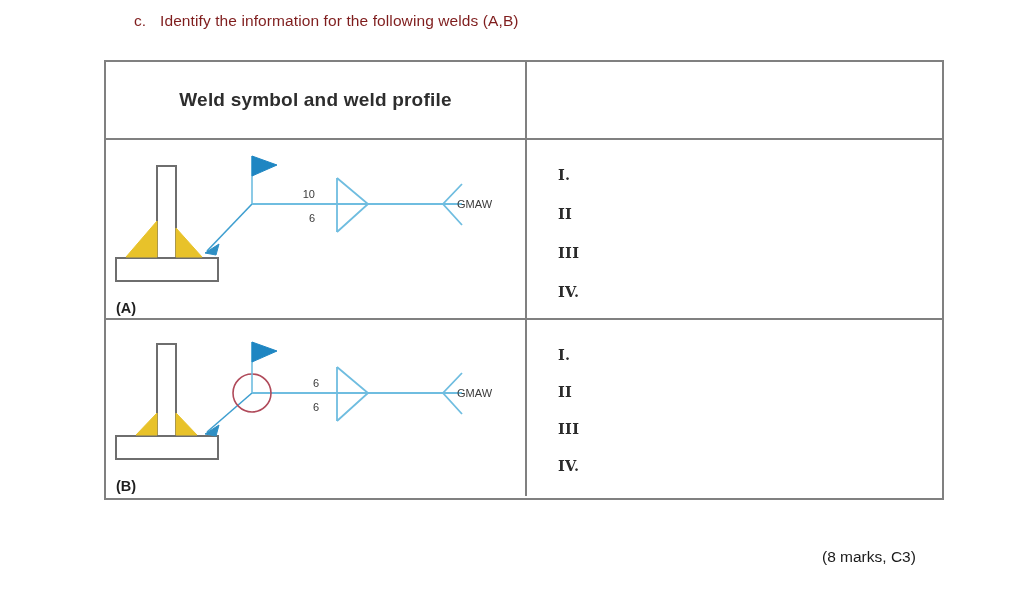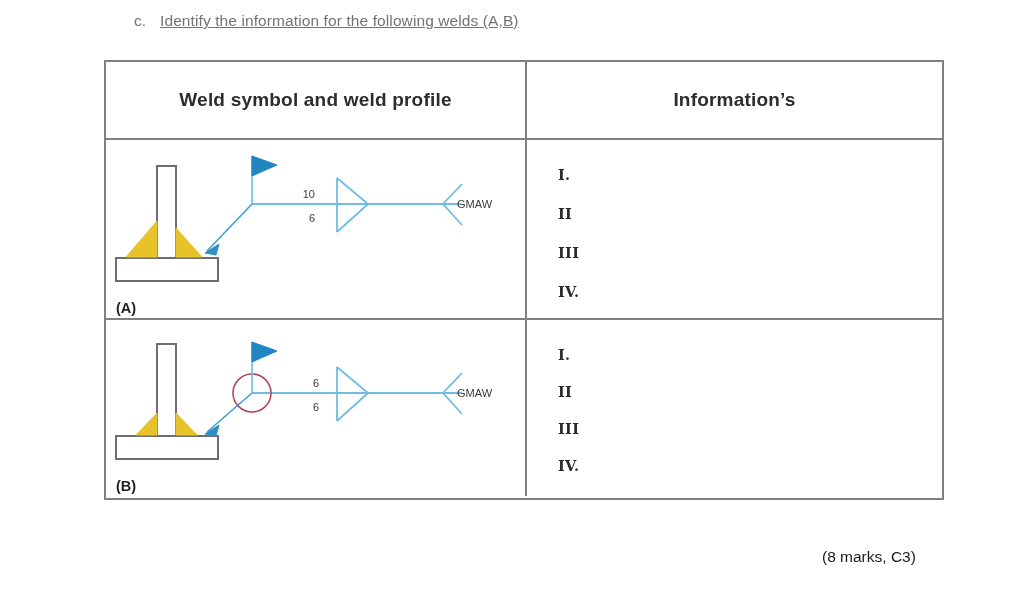--- a/index.html
+++ b/index.html
@@ -16,24 +16,23 @@
     overflow: hidden;
   }
 
   
   #question-line {
     position: absolute;
     left: 134px;
     top: 12px;
     width: 760px;
     font-size: 15.5px;
-    color: #737373;
+    color: #7f1d1d;
     letter-spacing: 0.1px;
     white-space: nowrap;
-    text-decoration: underline;
   }
   #question-line .q-label {
     display: inline-block;
     width: 26px;
   }
 
   
   #weld-table {
     position: absolute;
     left: 104px;
@@ -131,23 +130,20 @@
 <div id="question-line">
   <span class="q-label">c.</span><span>Identify the information for the following welds (A,B)</span>
 </div>
 
 <div id="weld-table">
 
   <div class="t-row row-header">
     <div class="col-left">
       <div class="hdr-text">Weld symbol and weld profile</div>
     </div>
-    <div class="col-right">
-      <div class="hdr-text">Information’s</div>
-    </div>
   </div>
 
   <div class="t-row row-a">
     <div class="col-left">
 
       <svg class="diagram" width="421" height="176" viewBox="0 0 421 176">
 
         <path d="M 10 118 L 112 118 L 112 141 L 10 141 Z" fill="#ffffff" stroke="#6e6e6e" stroke-width="2"></path>
 
         <path d="M 51 26 L 70 26 L 70 118 L 51 118 Z" fill="#ffffff" stroke="#6e6e6e" stroke-width="2"></path>

